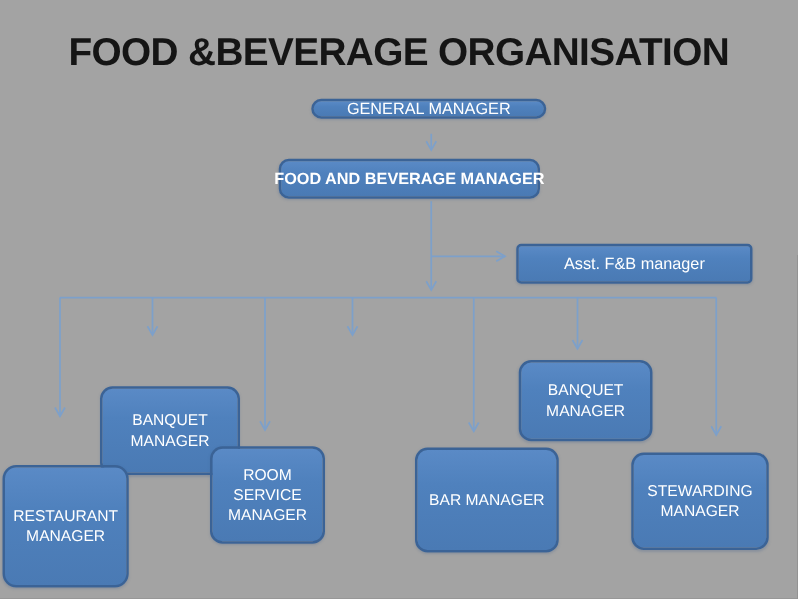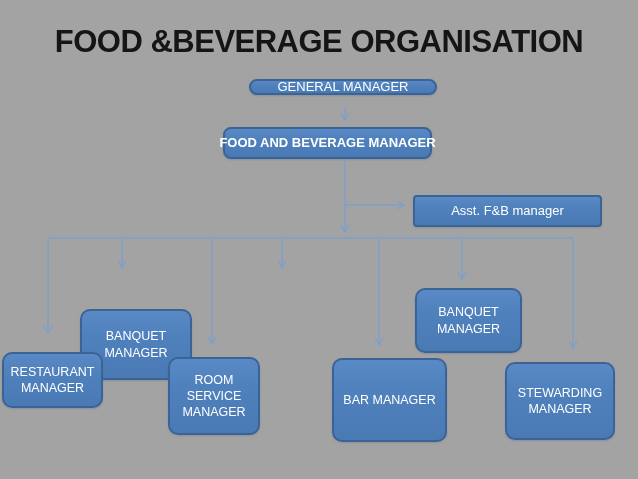--- a/index.html
+++ b/index.html
@@ -40,21 +40,21 @@
     padding:2px 5px;
     box-shadow:0 1px 2px rgba(60,90,140,0.25);
   }
   .node.oneline{font-size:13px;white-space:nowrap;}
   .n-gm{left:249px;top:79px;width:188px;height:16px;border-radius:8px;}
   .n-fb{left:223px;top:127px;width:209px;height:32px;border-radius:8px;font-weight:bold;}
   .n-asst{left:413px;top:195px;width:189px;height:32px;border-radius:4px;font-size:13.5px;}
   .n-banquet{left:80px;top:277px;width:112px;height:71px;margin-top:32px;}
   .n-pool{left:235px;top:277px;width:106px;height:78px;}
   .n-lounge{left:415px;top:288px;width:107px;height:65px;}
-  .n-restaurant{left:2px;top:352px;width:101px;height:56px;}
+  .n-restaurant{left:2px;top:372px;width:101px;height:98px;border-radius:11px;}
   .n-room{left:168px;top:357px;width:92px;height:78px;}
   .n-bar{left:332px;top:358px;width:115px;height:84px;}
   .n-stewarding{left:505px;top:362px;width:110px;height:78px;}
 </style>
 </head>
 <body>
 
 <div class="slide">
 
   <div class="title">FOOD &amp;BEVERAGE ORGANISATION</div>

